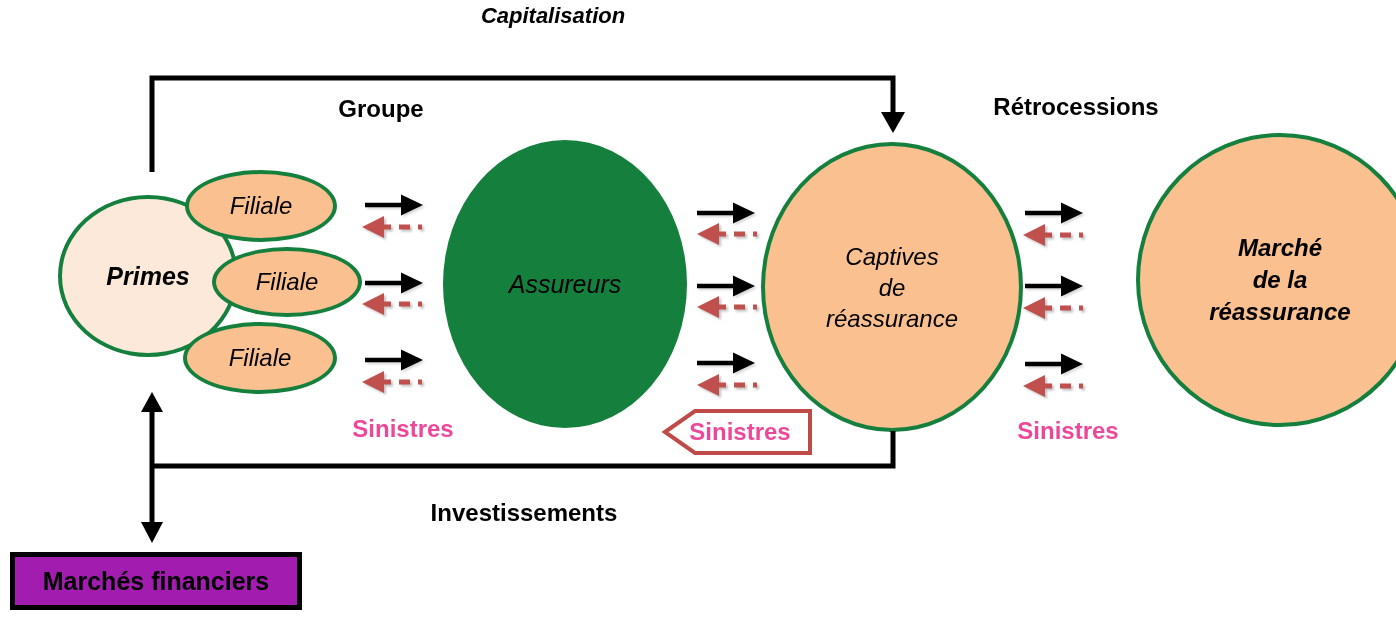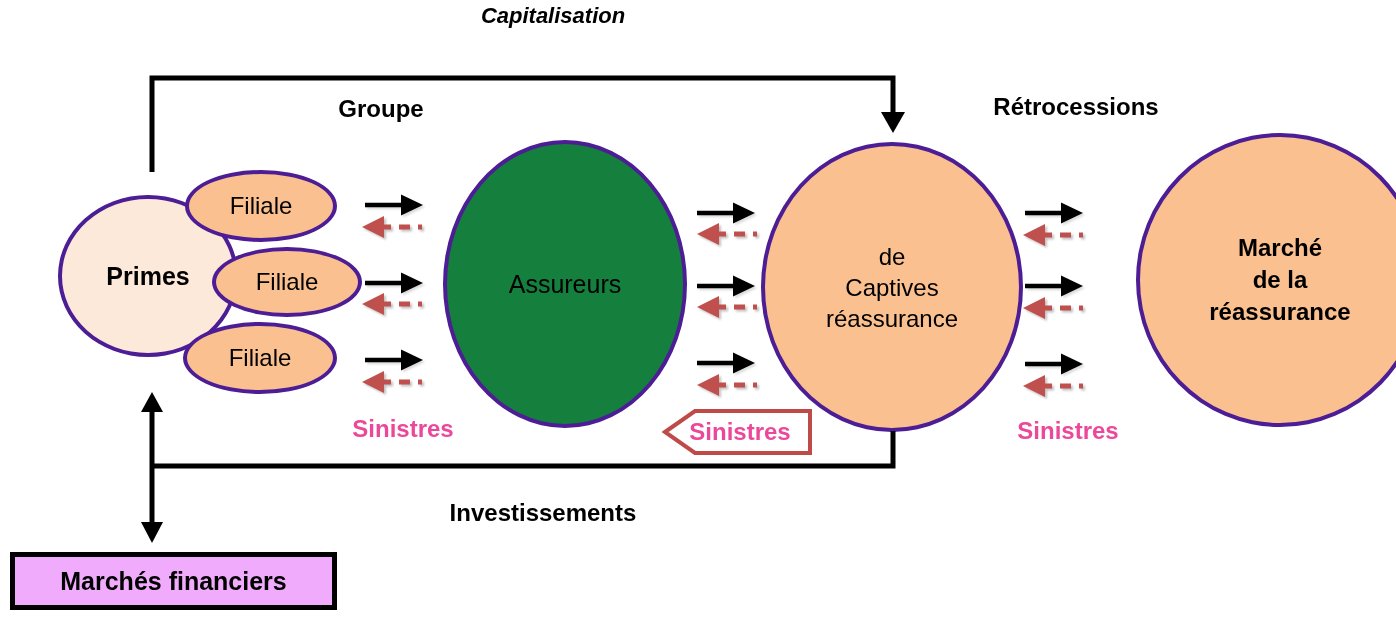--- a/index.html
+++ b/index.html
@@ -5,39 +5,39 @@
   html,body{margin:0;padding:0;background:#ffffff;}
   .canvas{
     position:relative;width:1396px;height:620px;background:#ffffff;
     font-family:"Liberation Sans",sans-serif;overflow:hidden;
   }
   
   .node{
     position:absolute;display:flex;align-items:center;justify-content:center;
     text-align:center;box-sizing:border-box;color:#000;
   }
-  .ellipse{border:4px solid #4c1d95;border-radius:50%;}
+  .ellipse{border:4px solid #15803d;border-radius:50%;font-style:italic;}
   .groupe{left:58px;top:195px;width:180px;height:162px;background:#FDE9D9;z-index:1;font-weight:700;font-size:25px;}
   .filiale{background:#FAC090;z-index:2;font-size:24px;}
   .filiale1{left:185px;top:170px;width:152px;height:72px;}
   .filiale2{left:212px;top:247px;width:150px;height:70px;}
   .filiale3{left:183px;top:322px;width:154px;height:72px;}
   .assureurs{left:443px;top:140px;width:244px;height:288px;background:#15803d;z-index:2;font-size:25px;}
   .captives{left:761px;top:142px;width:262px;height:290px;background:#FAC090;z-index:2;font-size:24px;line-height:31px;}
   .marche{left:1136px;top:133px;width:288px;height:294px;background:#FAC090;z-index:2;font-weight:700;font-size:24px;line-height:32px;}
-  .finbox{left:10px;top:552px;width:327px;height:58px;background:#f0abfc;border:5px solid #000;font-weight:700;font-size:25px;z-index:2;}
+  .finbox{left:10px;top:552px;width:292px;height:58px;background:#a21caf;border:5px solid #000;font-weight:700;font-size:25px;z-index:2;}
   .node-line{display:block;}
   
   .lbl{position:absolute;text-align:center;color:#000;z-index:4;}
   .bold{font-weight:700;}
   .capitalisation{left:443px;top:3px;width:220px;font-size:22px;font-style:italic;}
   .prime{left:321px;top:95px;width:120px;font-size:24px;}
   .primes{left:547px;top:95px;width:300px;font-size:24px;}
   .retro{left:946px;top:93px;width:260px;font-size:24px;}
-  .invest{left:423px;top:499px;width:240px;font-size:24px;}
+  .invest{left:404px;top:499px;width:240px;font-size:24px;}
   .sinistres{color:#ec4899;font-weight:700;font-size:24px;}
   .sin-left{left:343px;top:415px;width:120px;}
   .sin-mid{left:675px;top:418px;width:130px;z-index:5;}
   .sin-right{left:1008px;top:417px;width:120px;}
   
   svg.wires{position:absolute;left:0;top:0;z-index:3;pointer-events:none;}
   .wire{fill:none;stroke:#000;stroke-width:5;}
   .head{fill:#000;stroke:none;}
   .claims-shadow{filter:drop-shadow(2px 2px 1px rgba(120,120,120,0.45));}
   .prem-shadow{filter:drop-shadow(2px 2px 1px rgba(150,150,150,0.35));}
@@ -160,22 +160,22 @@
     <span>Filiale</span>
   </div>
   <div class="node ellipse filiale filiale3">
     <span>Filiale</span>
   </div>
   <div class="node ellipse assureurs">
     <span>Assureurs</span>
   </div>
   <div class="node ellipse captives">
     <span>
+      <span class="node-line">Captives</span>
       <span class="node-line">de</span>
-      <span class="node-line">Captives</span>
       <span class="node-line">réassurance</span>
     </span>
   </div>
   <div class="node ellipse marche">
     <span>
       <span class="node-line">Marché</span>
       <span class="node-line">de la</span>
       <span class="node-line">réassurance</span>
     </span>
   </div>

